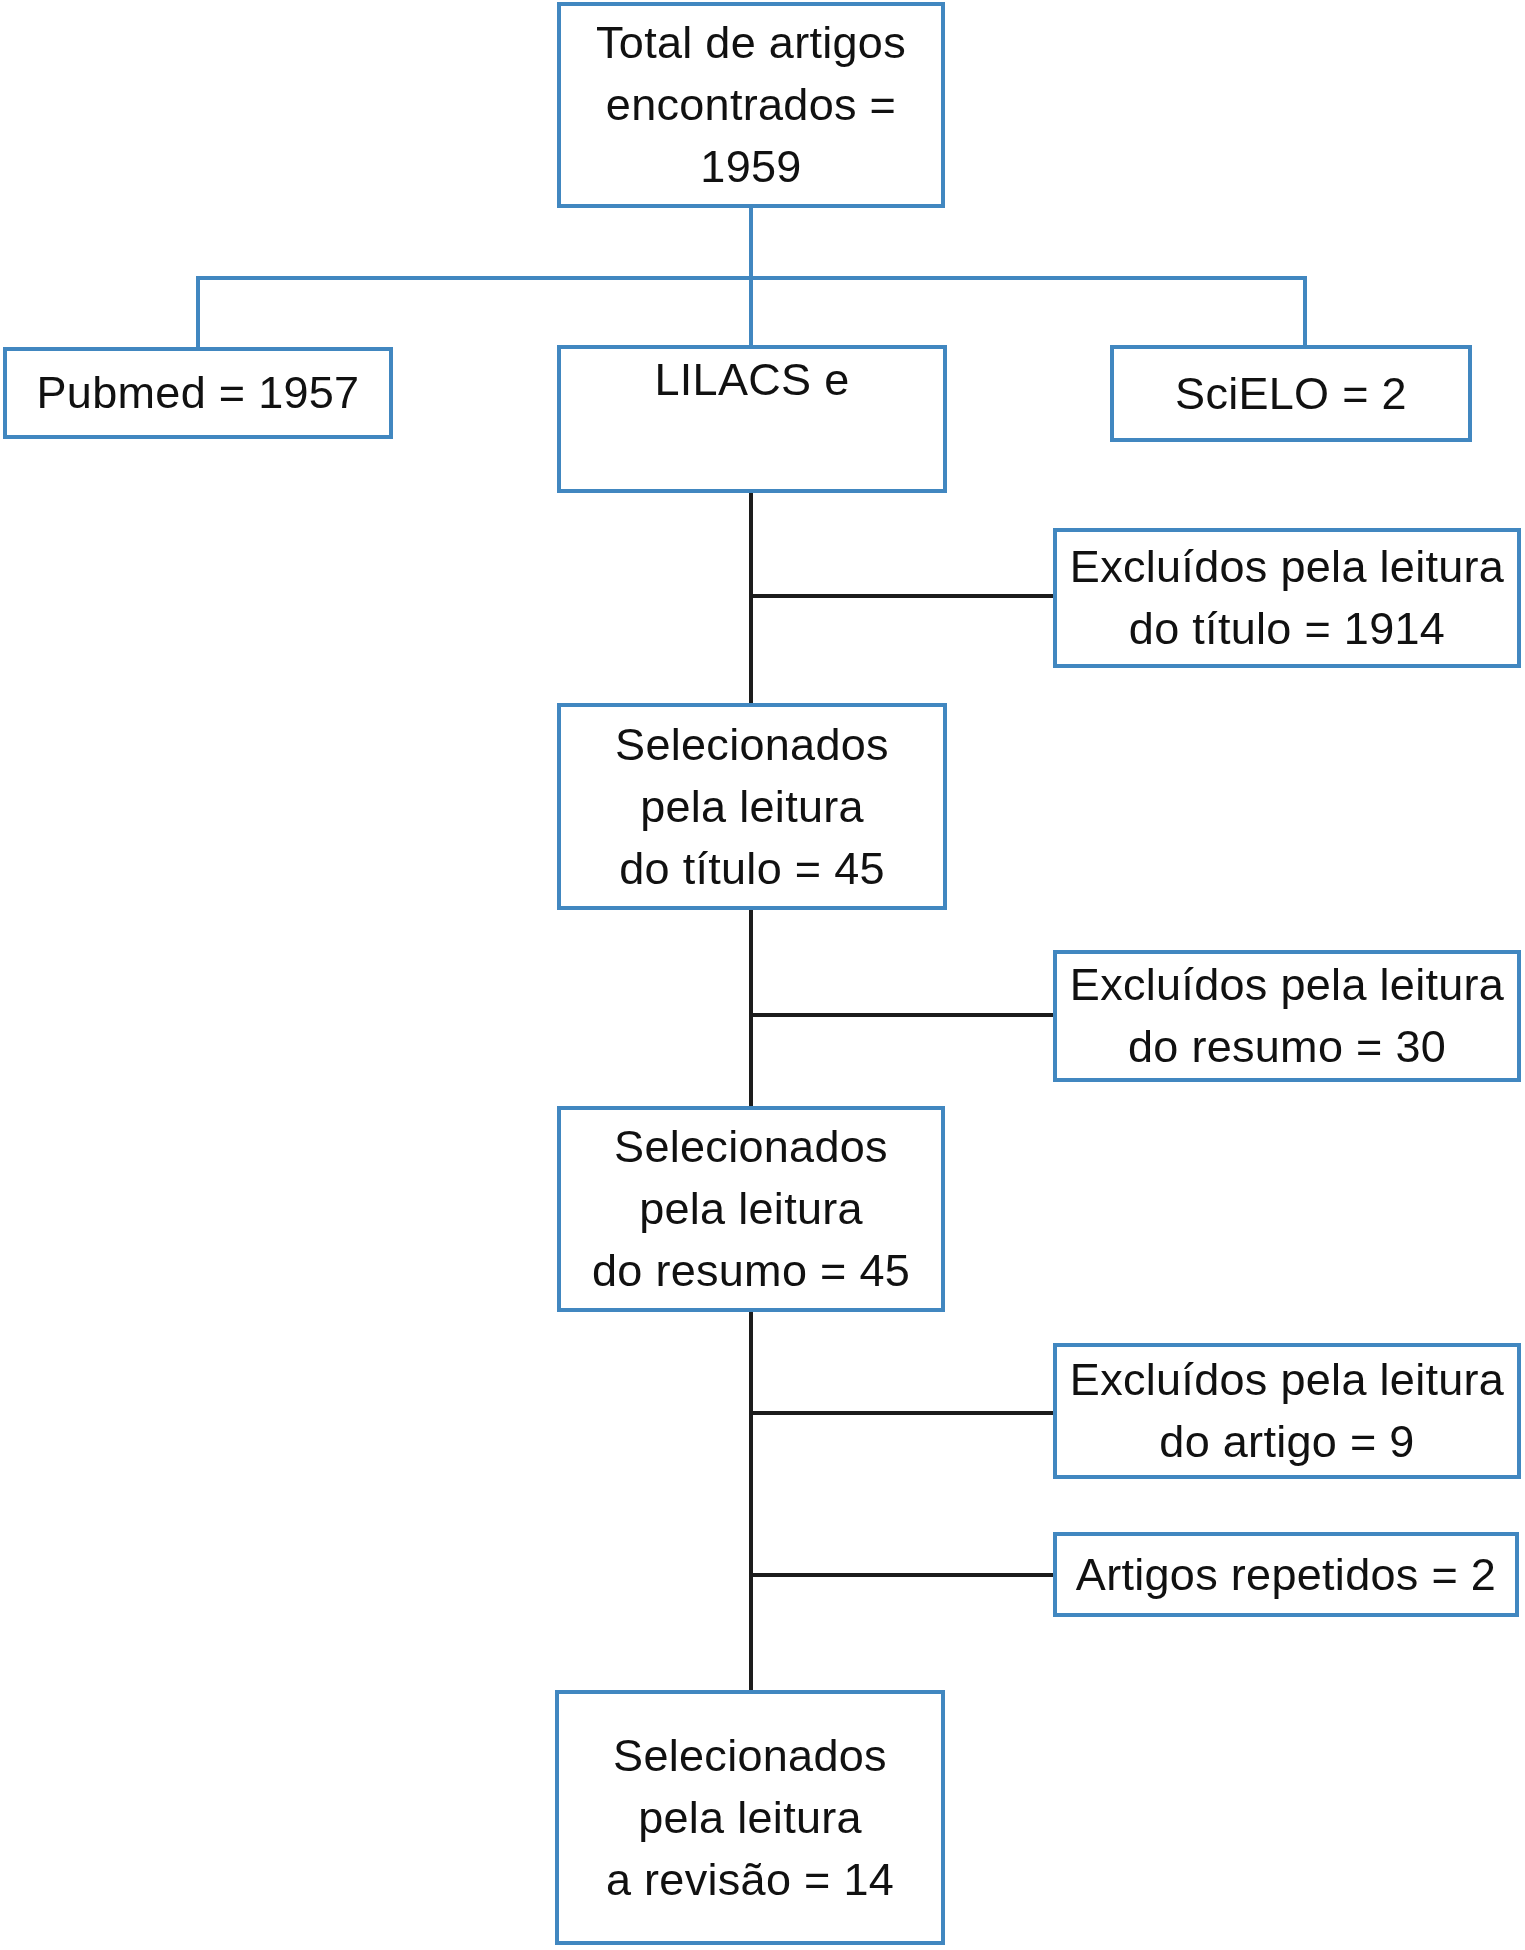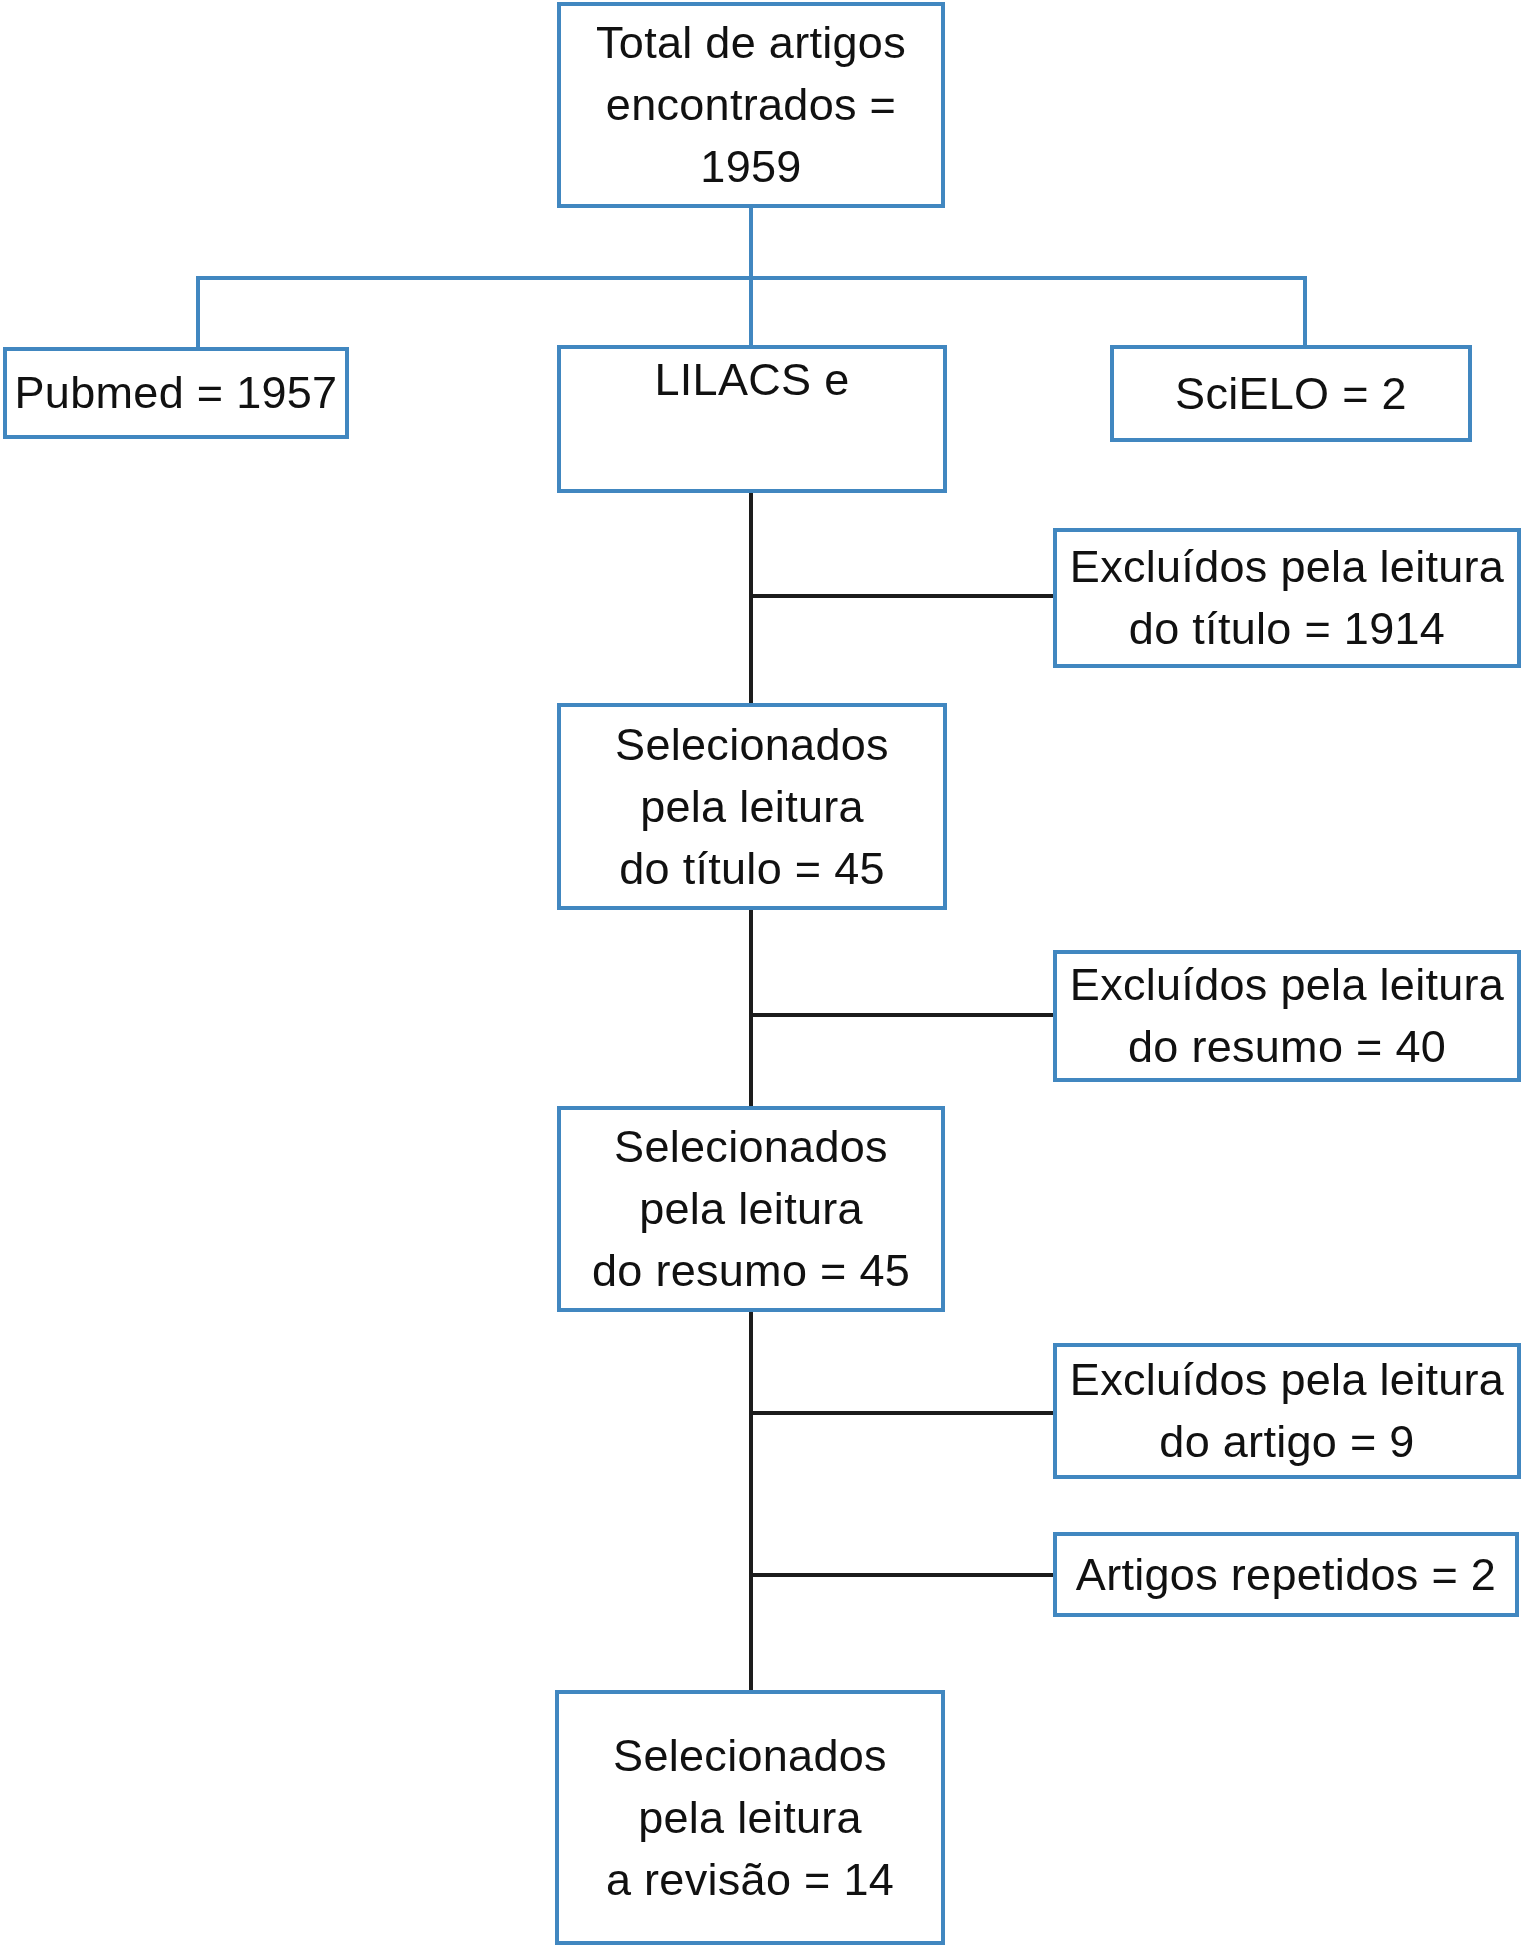--- a/index.html
+++ b/index.html
@@ -53,21 +53,21 @@
   <div class="conn black" style="left:751px; top:1013px; width:302px; height:4px;"></div>
   <div class="conn black" style="left:751px; top:1411px; width:302px; height:4px;"></div>
   <div class="conn black" style="left:751px; top:1573px; width:302px; height:4px;"></div>
 
   <div class="box" style="left:557px; top:2px; width:388px; height:206px;">
     <span>Total de artigos</span>
     <span>encontrados =</span>
     <span>1959</span>
   </div>
 
-  <div class="box" style="left:3px; top:347px; width:346px; height:92px;">
+  <div class="box" style="left:3px; top:347px; width:390px; height:92px;">
     <span>Pubmed = 1957</span>
   </div>
 
   <div class="box" style="left:557px; top:345px; width:390px; height:148px;justify-content:space-between;">
     <span>LILACS e</span>
   </div>
 
   <div class="box" style="left:1110px; top:345px; width:362px; height:97px;">
     <span>SciELO = 2</span>
   </div>
@@ -78,21 +78,21 @@
   </div>
 
   <div class="box" style="left:557px; top:703px; width:390px; height:207px;">
     <span>Selecionados</span>
     <span>pela leitura</span>
     <span>do título = 45</span>
   </div>
 
   <div class="box" style="left:1053px; top:950px; width:468px; height:132px;">
     <span>Excluídos pela leitura</span>
-    <span>do resumo = 40</span>
+    <span>do resumo = 30</span>
   </div>
 
   <div class="box" style="left:557px; top:1106px; width:388px; height:206px;">
     <span>Selecionados</span>
     <span>pela leitura</span>
     <span>do resumo = 45</span>
   </div>
 
   <div class="box" style="left:1053px; top:1343px; width:468px; height:136px;">
     <span>Excluídos pela leitura</span>

